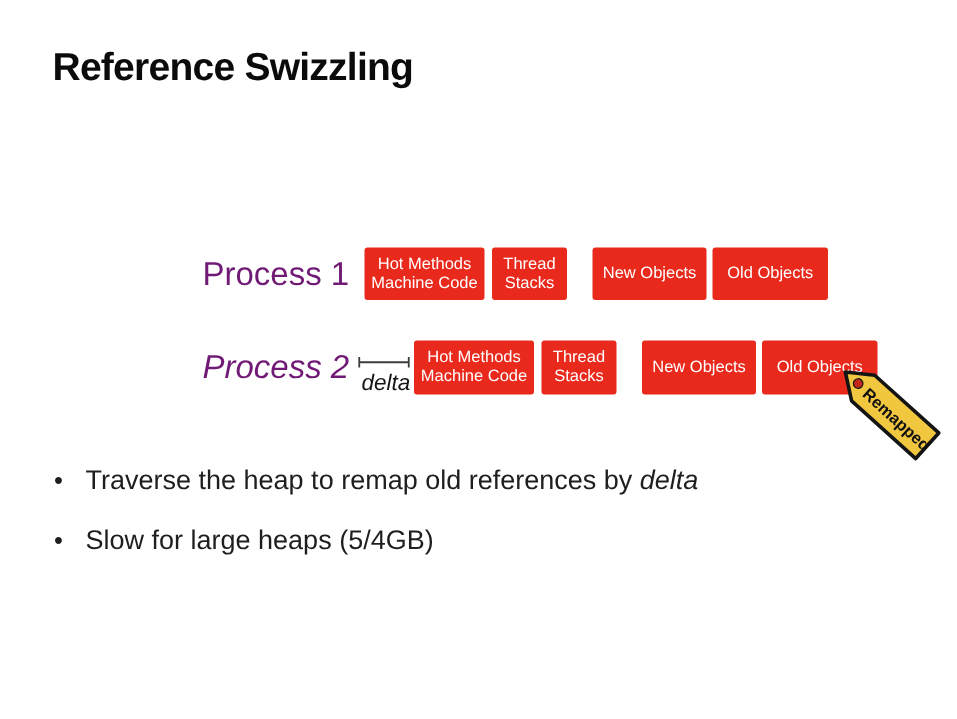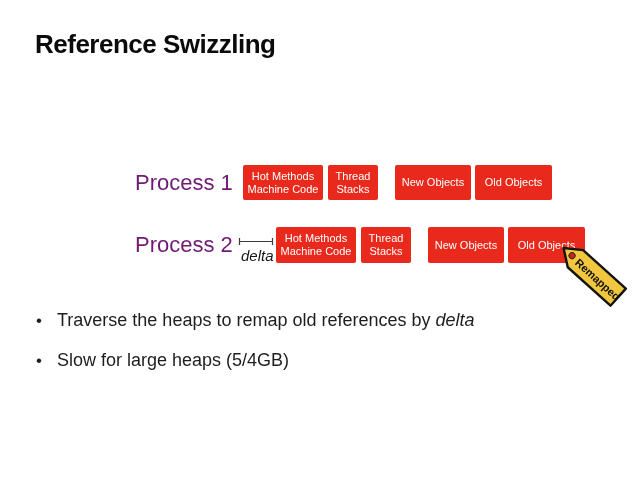--- a/index.html
+++ b/index.html
@@ -107,21 +107,21 @@
   </div>
   <div class="membox" style="left:395px; top:165px; width:76px; height:35px;">
     <span>New Objects</span>
     <span></span>
   </div>
   <div class="membox" style="left:475px; top:165px; width:77px; height:35px;">
     <span>Old Objects</span>
     <span></span>
   </div>
 
-  <div class="proc-label" style="left:135px; top:233px;">Process 2</div>
+  <div class="proc-label" style="left:135px; top:233px;font-style:italic;">Process 2</div>
 
   <svg class="delta-arrow" width="36" height="10" viewBox="0 0 36 10">
     <line class="arrow-stroke" x1="1.5" y1="4.5" x2="34.5" y2="4.5"></line>
     <line class="arrow-stroke" x1="1.5" y1="1" x2="1.5" y2="8"></line>
     <line class="arrow-stroke" x1="34.5" y1="1" x2="34.5" y2="8"></line>
   </svg>
   <div class="delta-label">delta</div>
 
   <div class="membox" style="left:276px; top:227px; width:80px; height:36px;">
     <span>Hot Methods</span>
@@ -143,20 +143,20 @@
   <div class="tag-wrap">
     <svg width="78" height="28" viewBox="0 0 78 28">
       <polygon class="tag-body" points="2,14 18,2.5 75.5,2.5 75.5,25.5 18,25.5"></polygon>
       <circle class="tag-hole" cx="13.5" cy="14" r="3.2"></circle>
       <text class="tag-text" x="20.5" y="18.5">Remapped</text>
     </svg>
   </div>
 
   <div class="bullet-row" style="top:308px;">
     <span class="bullet-glyph">•</span>
-    <span class="bullet-text"><span>Traverse the heaps to remap old references by </span><em>delta</em></span>
+    <span class="bullet-text"><span>Traverse the heap to remap old references by </span><em>delta</em></span>
   </div>
   <div class="bullet-row" style="top:348px;">
     <span class="bullet-glyph">•</span>
     <span class="bullet-text"><span>Slow for large heaps (5/4GB)</span><em></em></span>
   </div>
 
 </div>
 
 </body></html>

